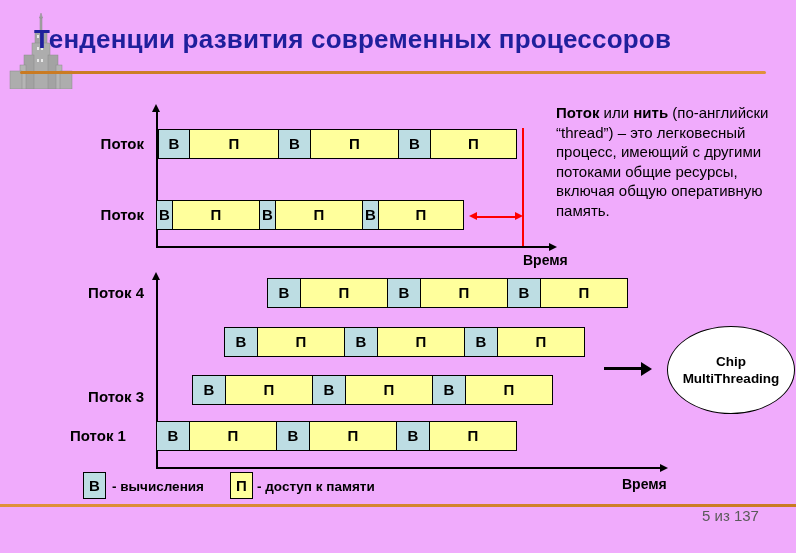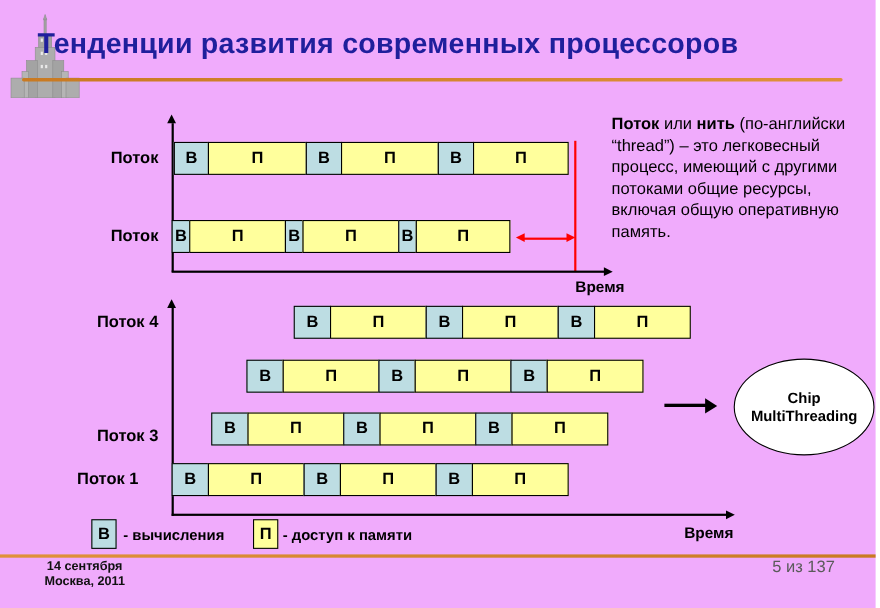--- a/index.html
+++ b/index.html
@@ -160,19 +160,15 @@
     <span>Chip</span>
     <span>MultiThreading</span>
   </div>
 
   <div class="legend-box v">В</div>
   <div class="legend-text v">- вычисления</div>
   <div class="legend-box p">П</div>
   <div class="legend-text p">- доступ к памяти</div>
 
   <div class="footer-rule"></div>
-  <div class="footer-date">
-    <div>14 сентября</div>
-    <div>Москва, 2011</div>
-  </div>
   <div class="footer-page">5 из 137</div>
 
 </div>
 
 </body></html>

